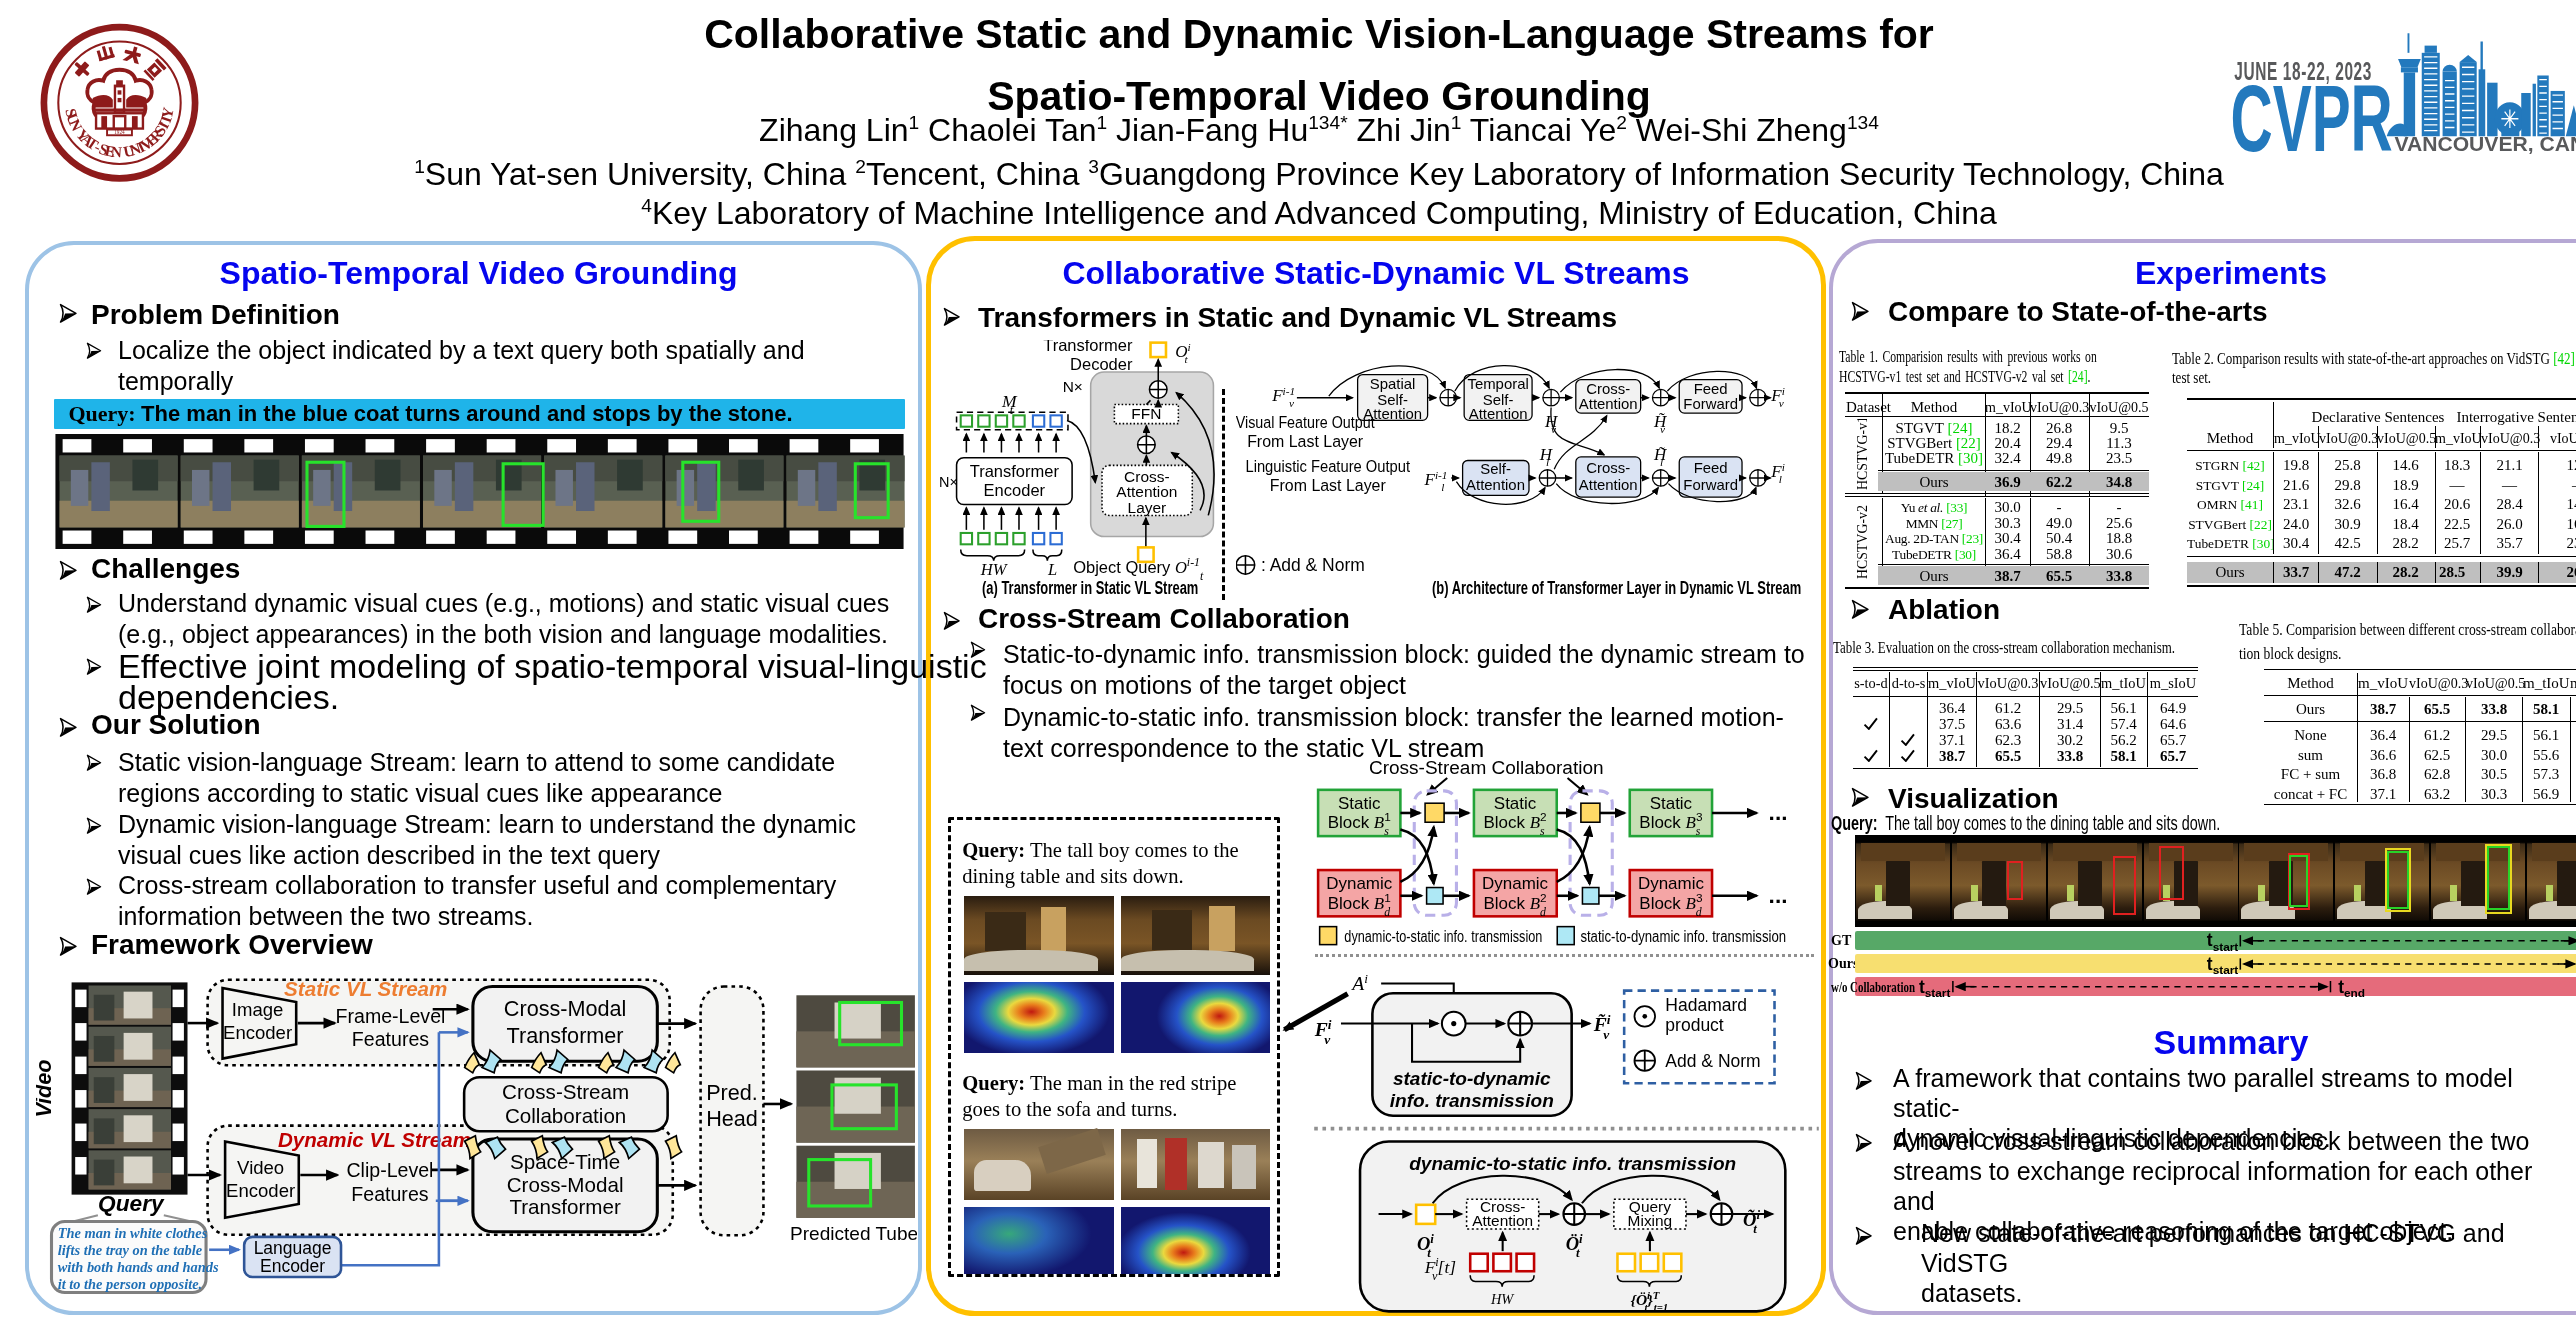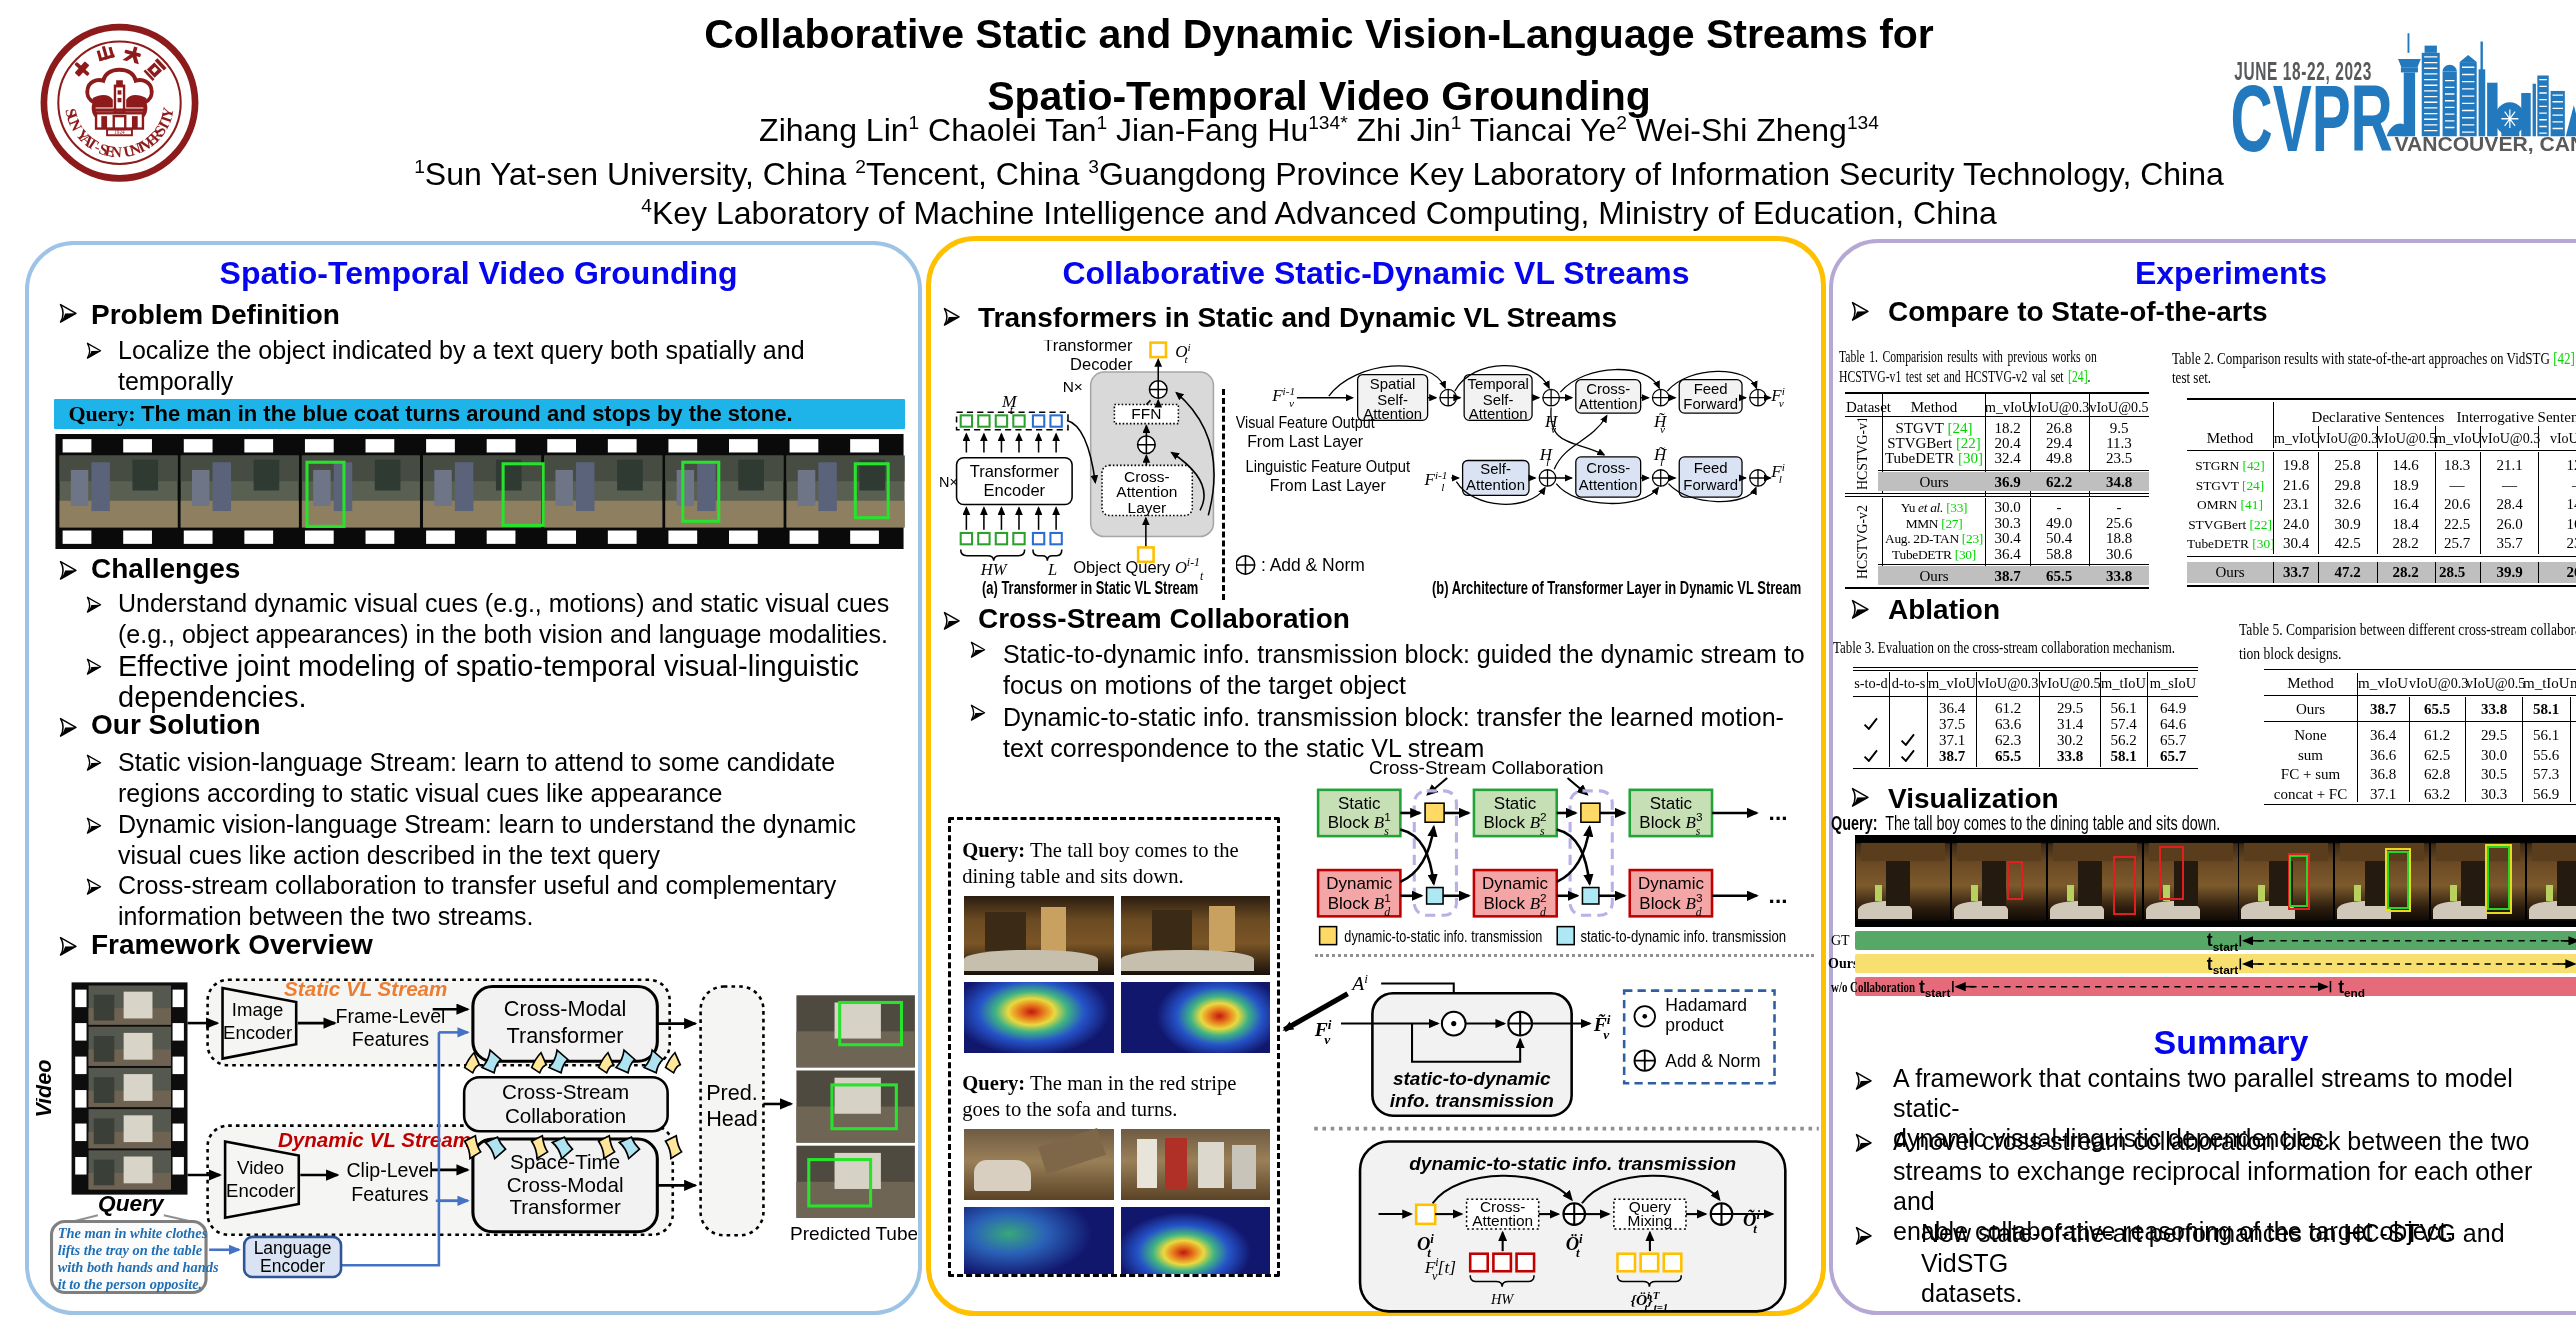--- a/index.html
+++ b/index.html
@@ -241,21 +241,21 @@
 <svg class="abs" style="left:86px;top:596px" width="16" height="17.5" viewBox="0 0 36 40">
     <path d="M3,3 Q13,20 3,37 L33,20 Z" fill="#fff" stroke="#000" stroke-width="3" stroke-linejoin="round"></path>
     <path d="M3,37 Q10,28 12,20.5 L33,20 Z" fill="#000"></path>
   </svg>
 <div class="abs body" style="left:118px; top:588px; font-size:25px;">Understand dynamic visual cues (e.g., motions) and static visual cues<br>(e.g., object appearances) in the both vision and language modalities.</div>
 
 <svg class="abs" style="left:86px;top:658px" width="16" height="17.5" viewBox="0 0 36 40">
     <path d="M3,3 Q13,20 3,37 L33,20 Z" fill="#fff" stroke="#000" stroke-width="3" stroke-linejoin="round"></path>
     <path d="M3,37 Q10,28 12,20.5 L33,20 Z" fill="#000"></path>
   </svg>
-<div class="abs body" style="left:118px; top:651px; font-size:29px;">Effective joint modeling of spatio-temporal visual-linguistic<br>dependencies.</div>
+<div class="abs body" style="left:118px; top:651px; font-size:34px;">Effective joint modeling of spatio-temporal visual-linguistic<br>dependencies.</div>
 
 <svg class="abs" style="left:59px;top:717px" width="18.5" height="20.6" viewBox="0 0 36 40">
     <path d="M3,3 Q13,20 3,37 L33,20 Z" fill="#fff" stroke="#000" stroke-width="3" stroke-linejoin="round"></path>
     <path d="M3,37 Q10,28 12,20.5 L33,20 Z" fill="#000"></path>
   </svg>
 <div class="abs h1" style="left:91px; top:711px; line-height:28px; font-size:28px;">Our Solution</div>
 
 <svg class="abs" style="left:86px;top:754px" width="16" height="17.5" viewBox="0 0 36 40">
     <path d="M3,3 Q13,20 3,37 L33,20 Z" fill="#fff" stroke="#000" stroke-width="3" stroke-linejoin="round"></path>
     <path d="M3,37 Q10,28 12,20.5 L33,20 Z" fill="#000"></path>
@@ -1065,21 +1065,21 @@
   <div class="abs" style="left:258px;top:20.6px;width:23px;height:59px;border:2.1px solid #e02020;"></div>
   <div class="abs" style="left:304px;top:11.3px;width:25px;height:54px;border:2.1px solid #e02020;"></div>
   <div class="abs" style="left:433px;top:18px;width:21.6px;height:57px;border:2.1px solid #e02020;"></div>
   <div class="abs" style="left:434px;top:19.6px;width:18.5px;height:52px;border:2.1px solid #28d428;"></div>
   <div class="abs" style="left:530px;top:13px;width:26px;height:64px;border:2.1px solid #e8d820;"></div>
   <div class="abs" style="left:532px;top:15.5px;width:21.6px;height:58px;border:2.1px solid #28d428;"></div>
   <div class="abs" style="left:630px;top:9.3px;width:27px;height:70px;border:2.1px solid #e8d820;"></div>
   <div class="abs" style="left:632px;top:11.3px;width:23px;height:64px;border:2.1px solid #28d428;"></div>
 </div>
 
-<div class="abs serif" style="left:1831px; top:933px; font-size:14px; font-weight:normal;text-align:center;">GT</div>
+<div class="abs serif" style="left:1831px; top:933px; font-size:14px; font-weight:bold;text-align:center;">GT</div>
 <div class="abs" style="left:1855px; top:931px; width:766px; height:19px; background:#57a867; border-radius:2.1px;"></div>
 <div class="abs serif" style="left:1828px; top:956px; font-size:14px; font-weight:bold;">Ours</div>
 <div class="abs" style="left:1855px; top:954px; width:766px; height:19px; background:#f7df70; border-radius:2.1px;"></div>
 <div class="abs serif" style="left:1831px; top:980px; font-size:14px; font-weight:bold; transform:scaleX(0.78); transform-origin:left; z-index:5;">w/o Collaboration</div>
 <div class="abs" style="left:1855px; top:977px; width:766px; height:19px; background:#e56b7b; border-radius:2.1px;"></div>
 
 <svg class="abs" style="left:1855px; top:931px;" width="766" height="67" viewBox="0 0 1487 130">
   <defs>
       <marker id="me" markerUnits="userSpaceOnUse" markerWidth="22" markerHeight="18" refX="18" refY="9" orient="auto">
         <path d="M0,0 L22,9 L0,18 Z" fill="#000"></path>

